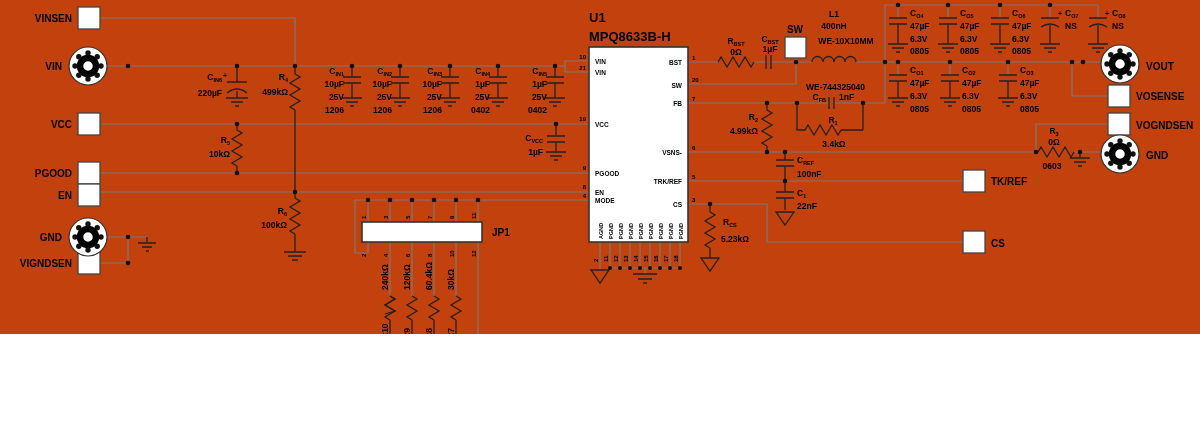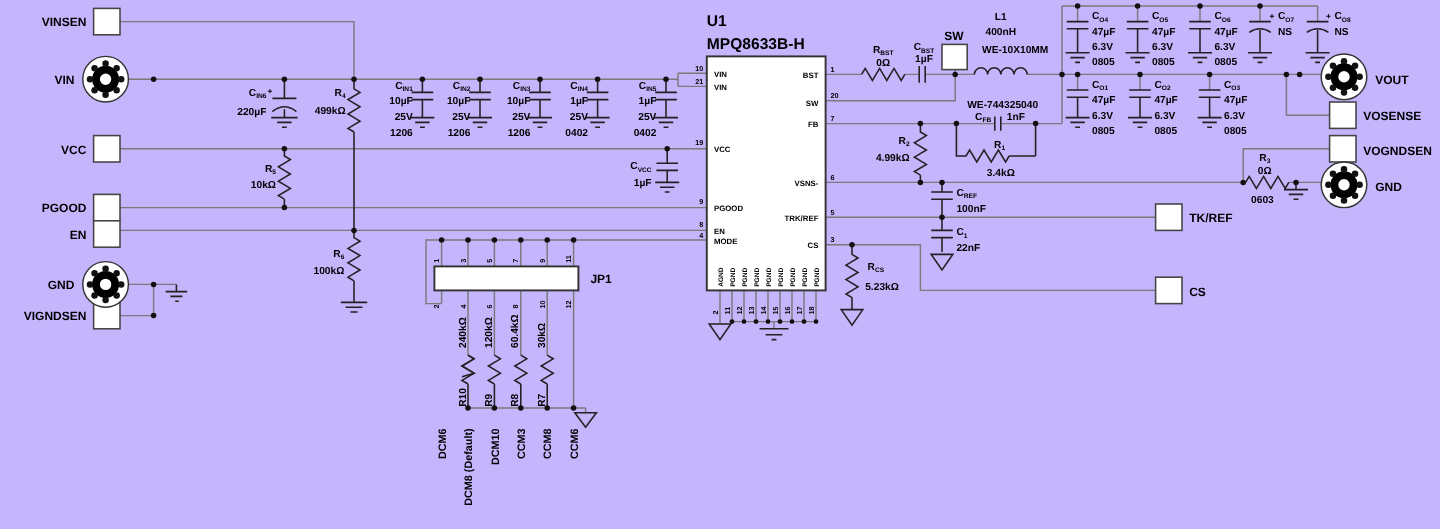--- a/index.html
+++ b/index.html
@@ -1,16 +1,16 @@
 <!DOCTYPE html>
 <html><head>
 <meta charset="utf-8">
 <style>
   html,body{margin:0;padding:0;background:#ffffff;}
-  .canvas{width:1200px;height:441px;position:relative;background:#c4b5fd;}
+  .canvas{width:1200px;height:334px;position:relative;background:#c2410c;}
   svg{display:block;}
   .t{font-family:"Liberation Sans",sans-serif;font-weight:bold;fill:#000;}
   .s13{font-size:13px;} .s10{font-size:10px;} .s9{font-size:9px;}
   .s85{font-size:8.5px;} .s7{font-size:7px;} .s65{font-size:6.5px;}
   .s6{font-size:6px;} .s55{font-size:5.5px;}
   .sub{font-size:5.5px;}
   .w{stroke:#7a7a7a;stroke-width:1.2;fill:none;}
   .sym{stroke:#222;stroke-width:1.3;fill:none;}
   .box{stroke:#333;stroke-width:1.6;fill:#fff;}
   .pad{fill:#fff;stroke:#444;stroke-width:1.3;}

